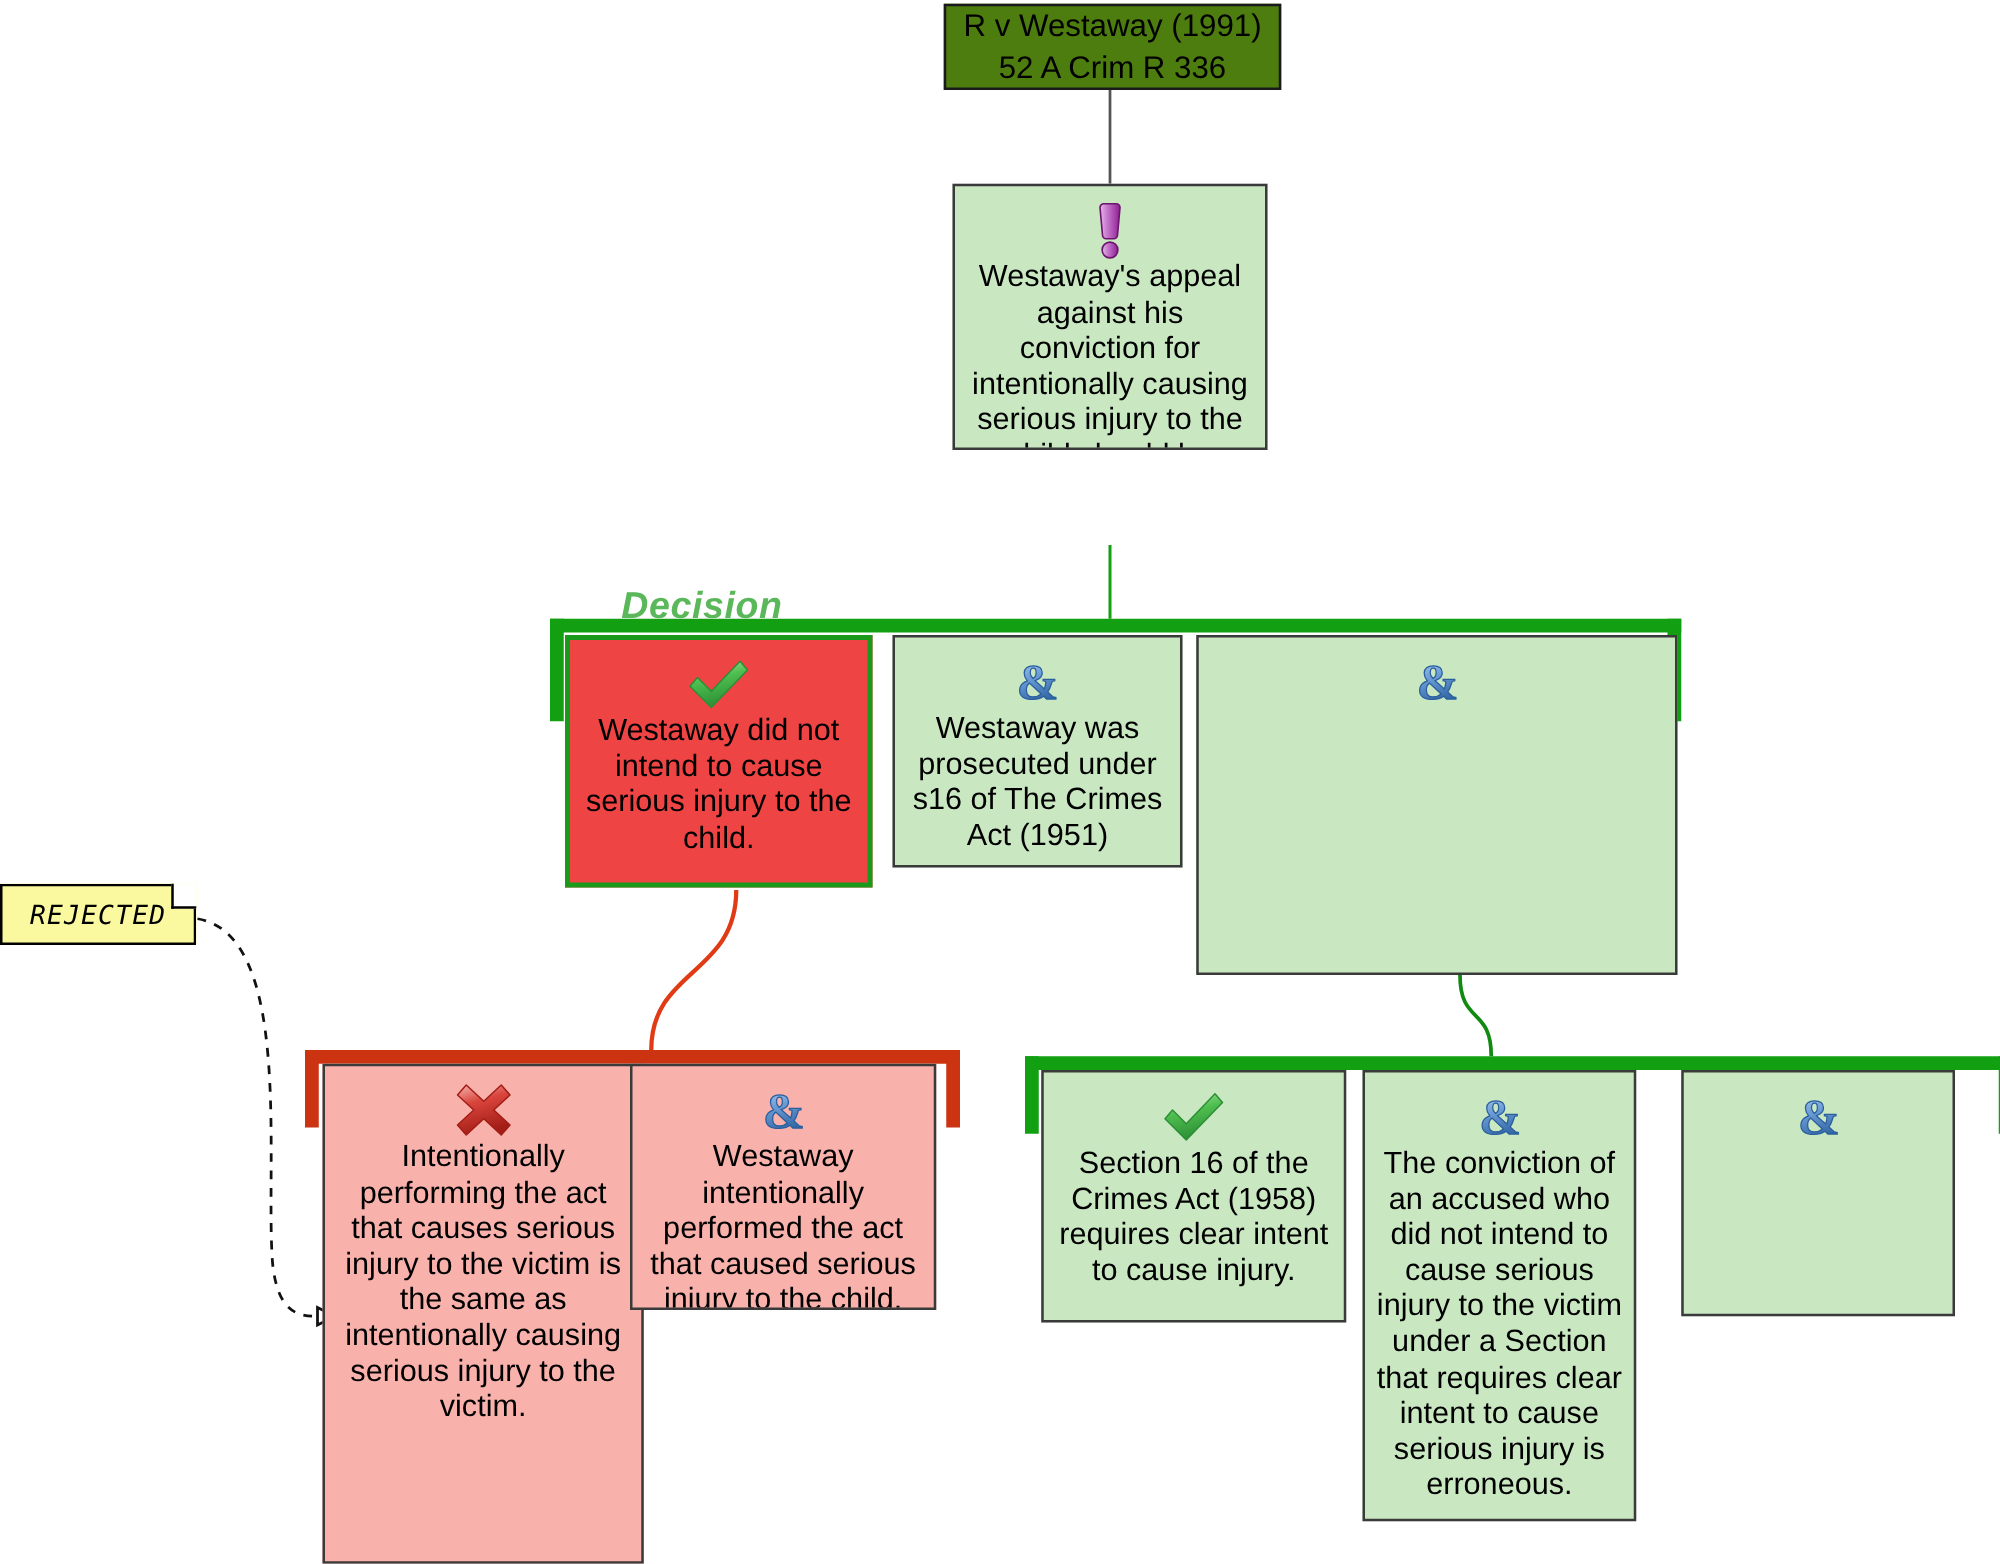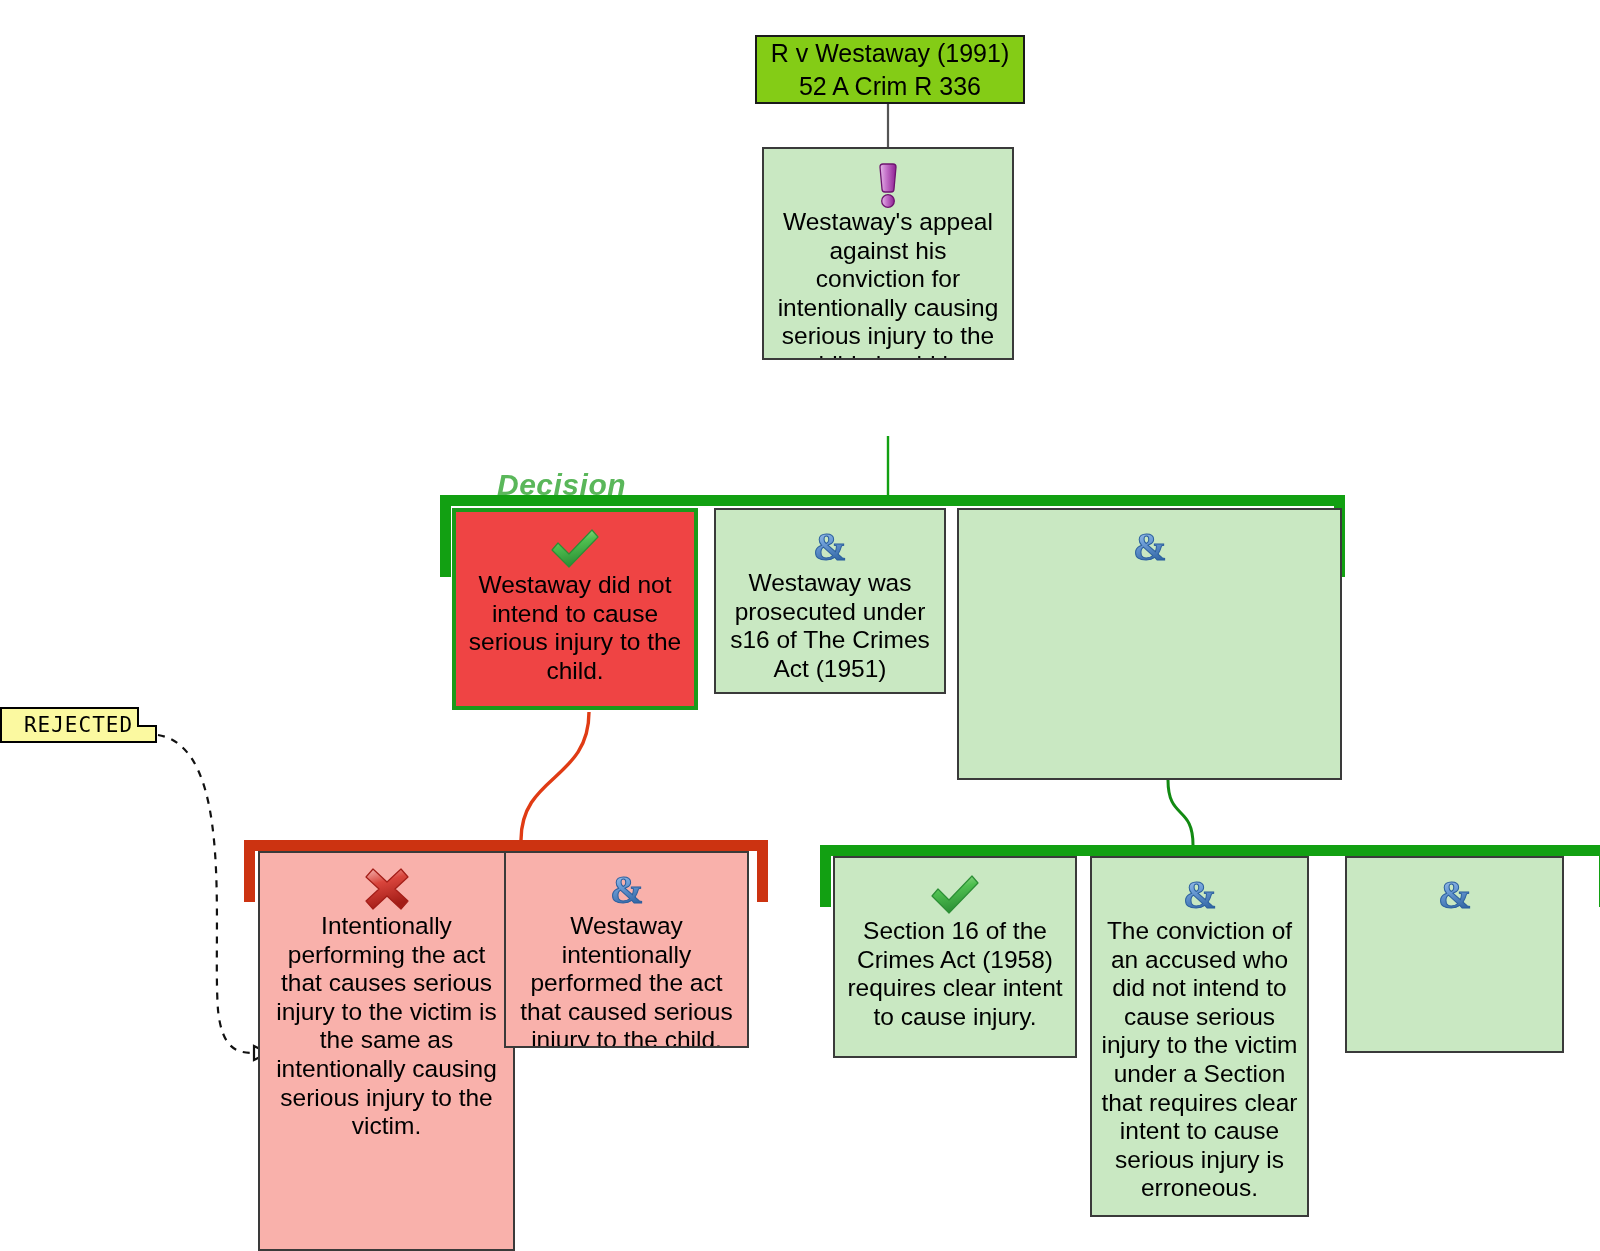--- a/index.html
+++ b/index.html
@@ -37,21 +37,21 @@
     display: block;
     margin: 2px auto 1px auto;
     height: 48px;
     line-height: 48px;
   }
   .node .txt { display: block; }
 
   .green-node  { background: #c9e8c2; }
   .red-node    { background: #f9b1ab; }
   .purple-node { background: #ef4444; border: 4px solid #1a9a1a; }
-  .yellow-node { background: #84cc16; border: 2px solid #1a1a1a; margin-top: 32px; }
+  .yellow-node { background: #4d7c0f; border: 2px solid #1a1a1a; }
 
   
   #case-title {
     left: 755px; top: 3px;
     width: 270px; height: 69px;
     font-size: 25px;
     line-height: 33px;
     padding: 1px 4px;
     display: flex; align-items: center; justify-content: center;
   }
@@ -98,30 +98,31 @@
   }
   #sup-c {
     left: 1345px; top: 856px;
     width: 219px; height: 197px;
   }
 
   
   #rejected-note {
     position: absolute;
     left: 0px; top: 707px;
-    width: 157px; height: 36px;
+    width: 157px; height: 49px;
     background: #fbf9a0;
     font-family: "DejaVu Sans Mono", monospace;
     font-size: 21px;
     letter-spacing: 1px;
     color: #000;
     display: flex;
     align-items: center;
     justify-content: center;
     box-sizing: border-box;
+    font-style: italic;
   }
   #rejected-note .fold {
     position: absolute;
     right: 0; top: 0;
     width: 18px; height: 18px;
     background: #ffffff;
     border-left: 2px solid #000;
     border-bottom: 2px solid #000;
     transform: skewX(0deg);
   }

